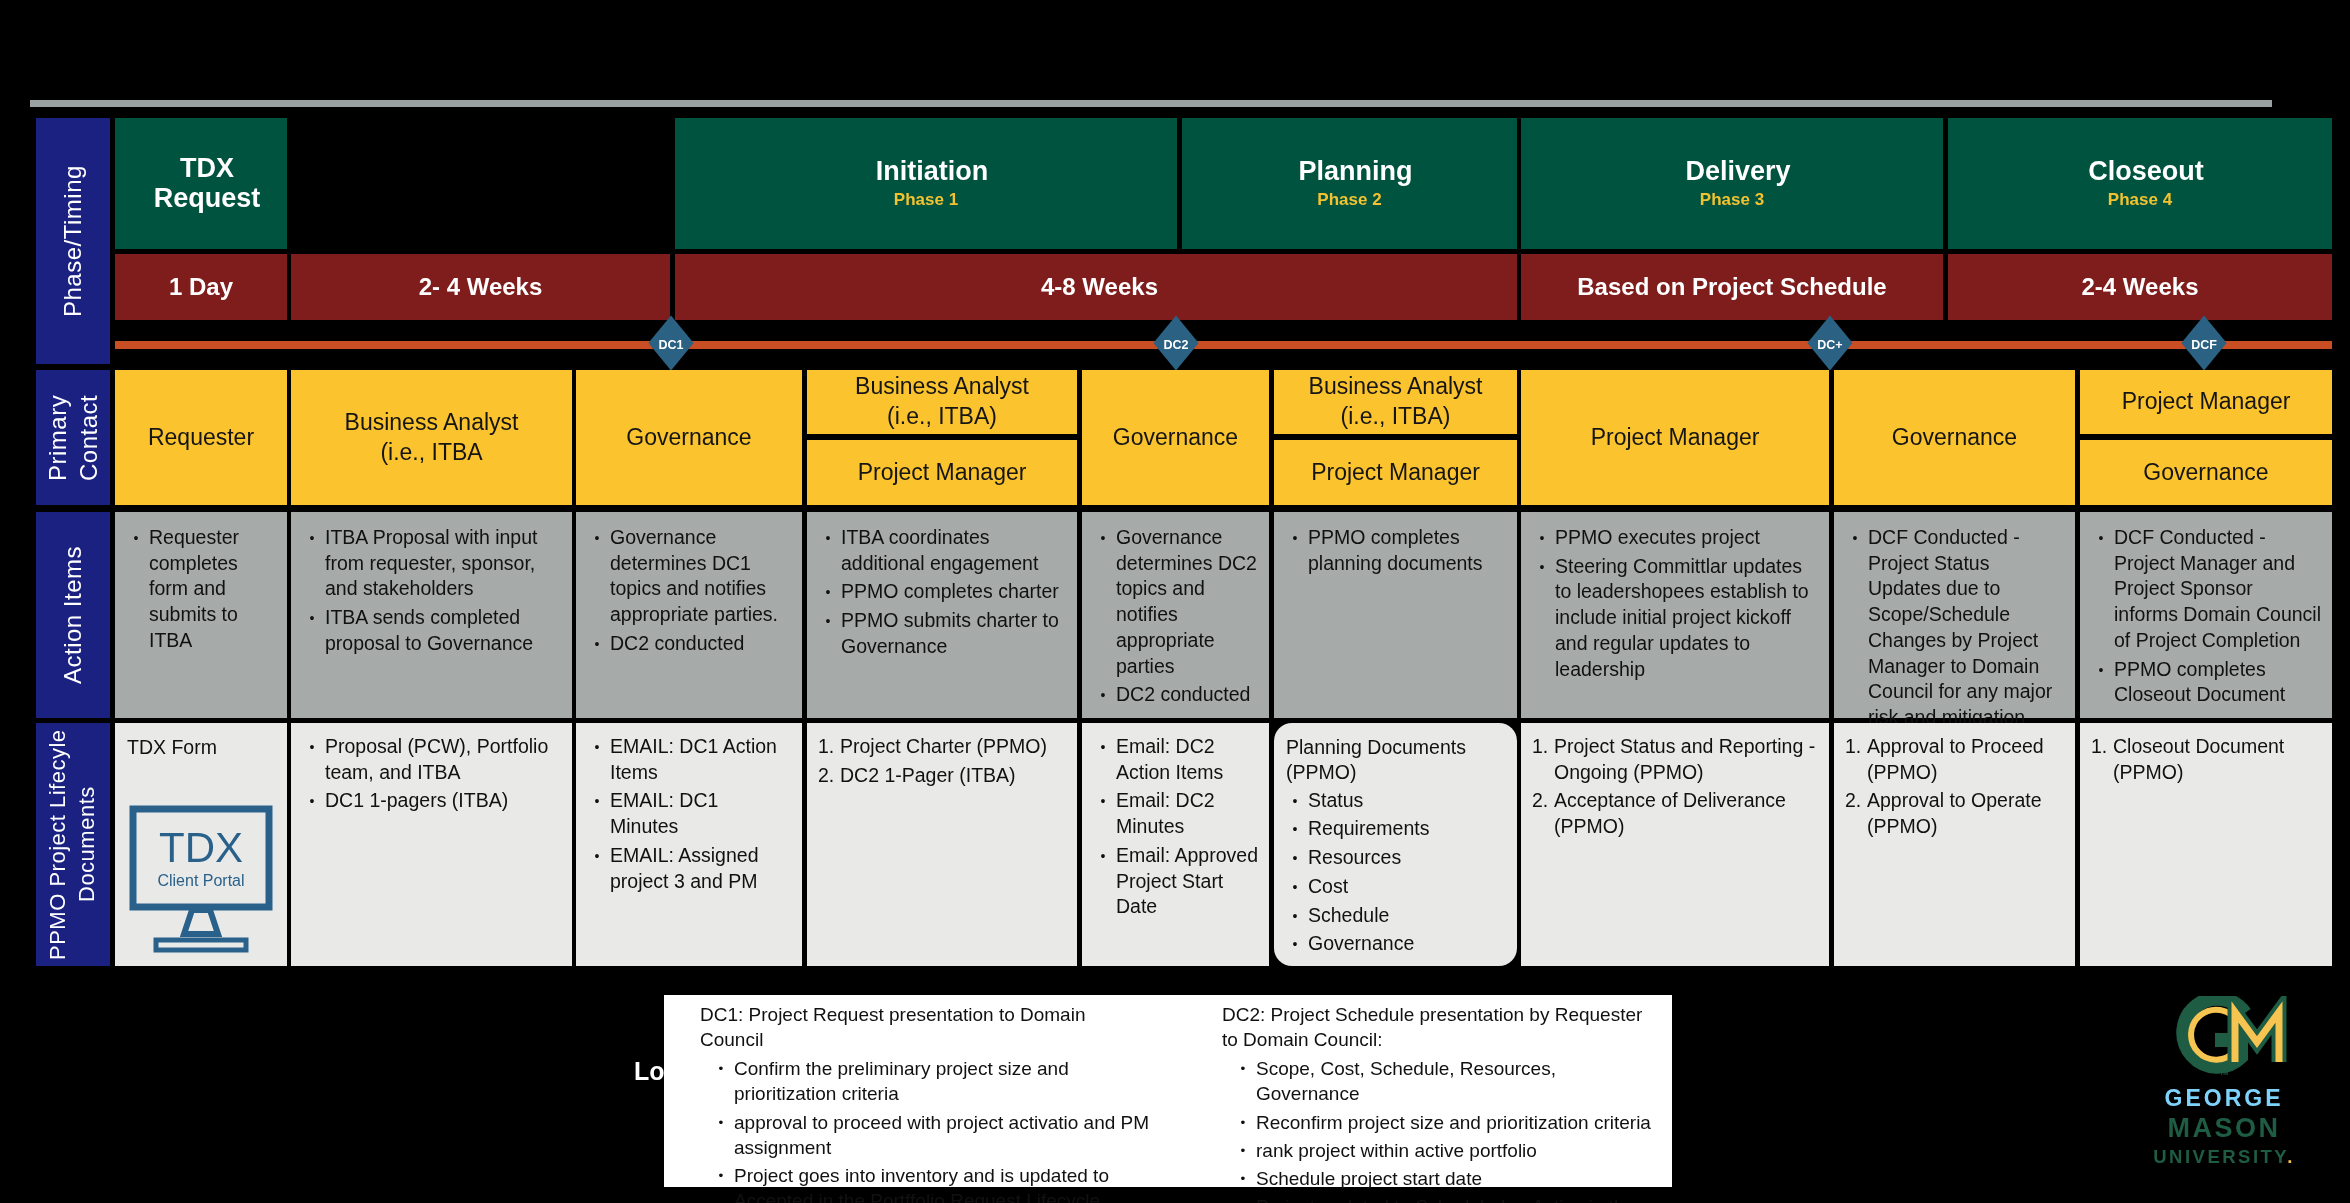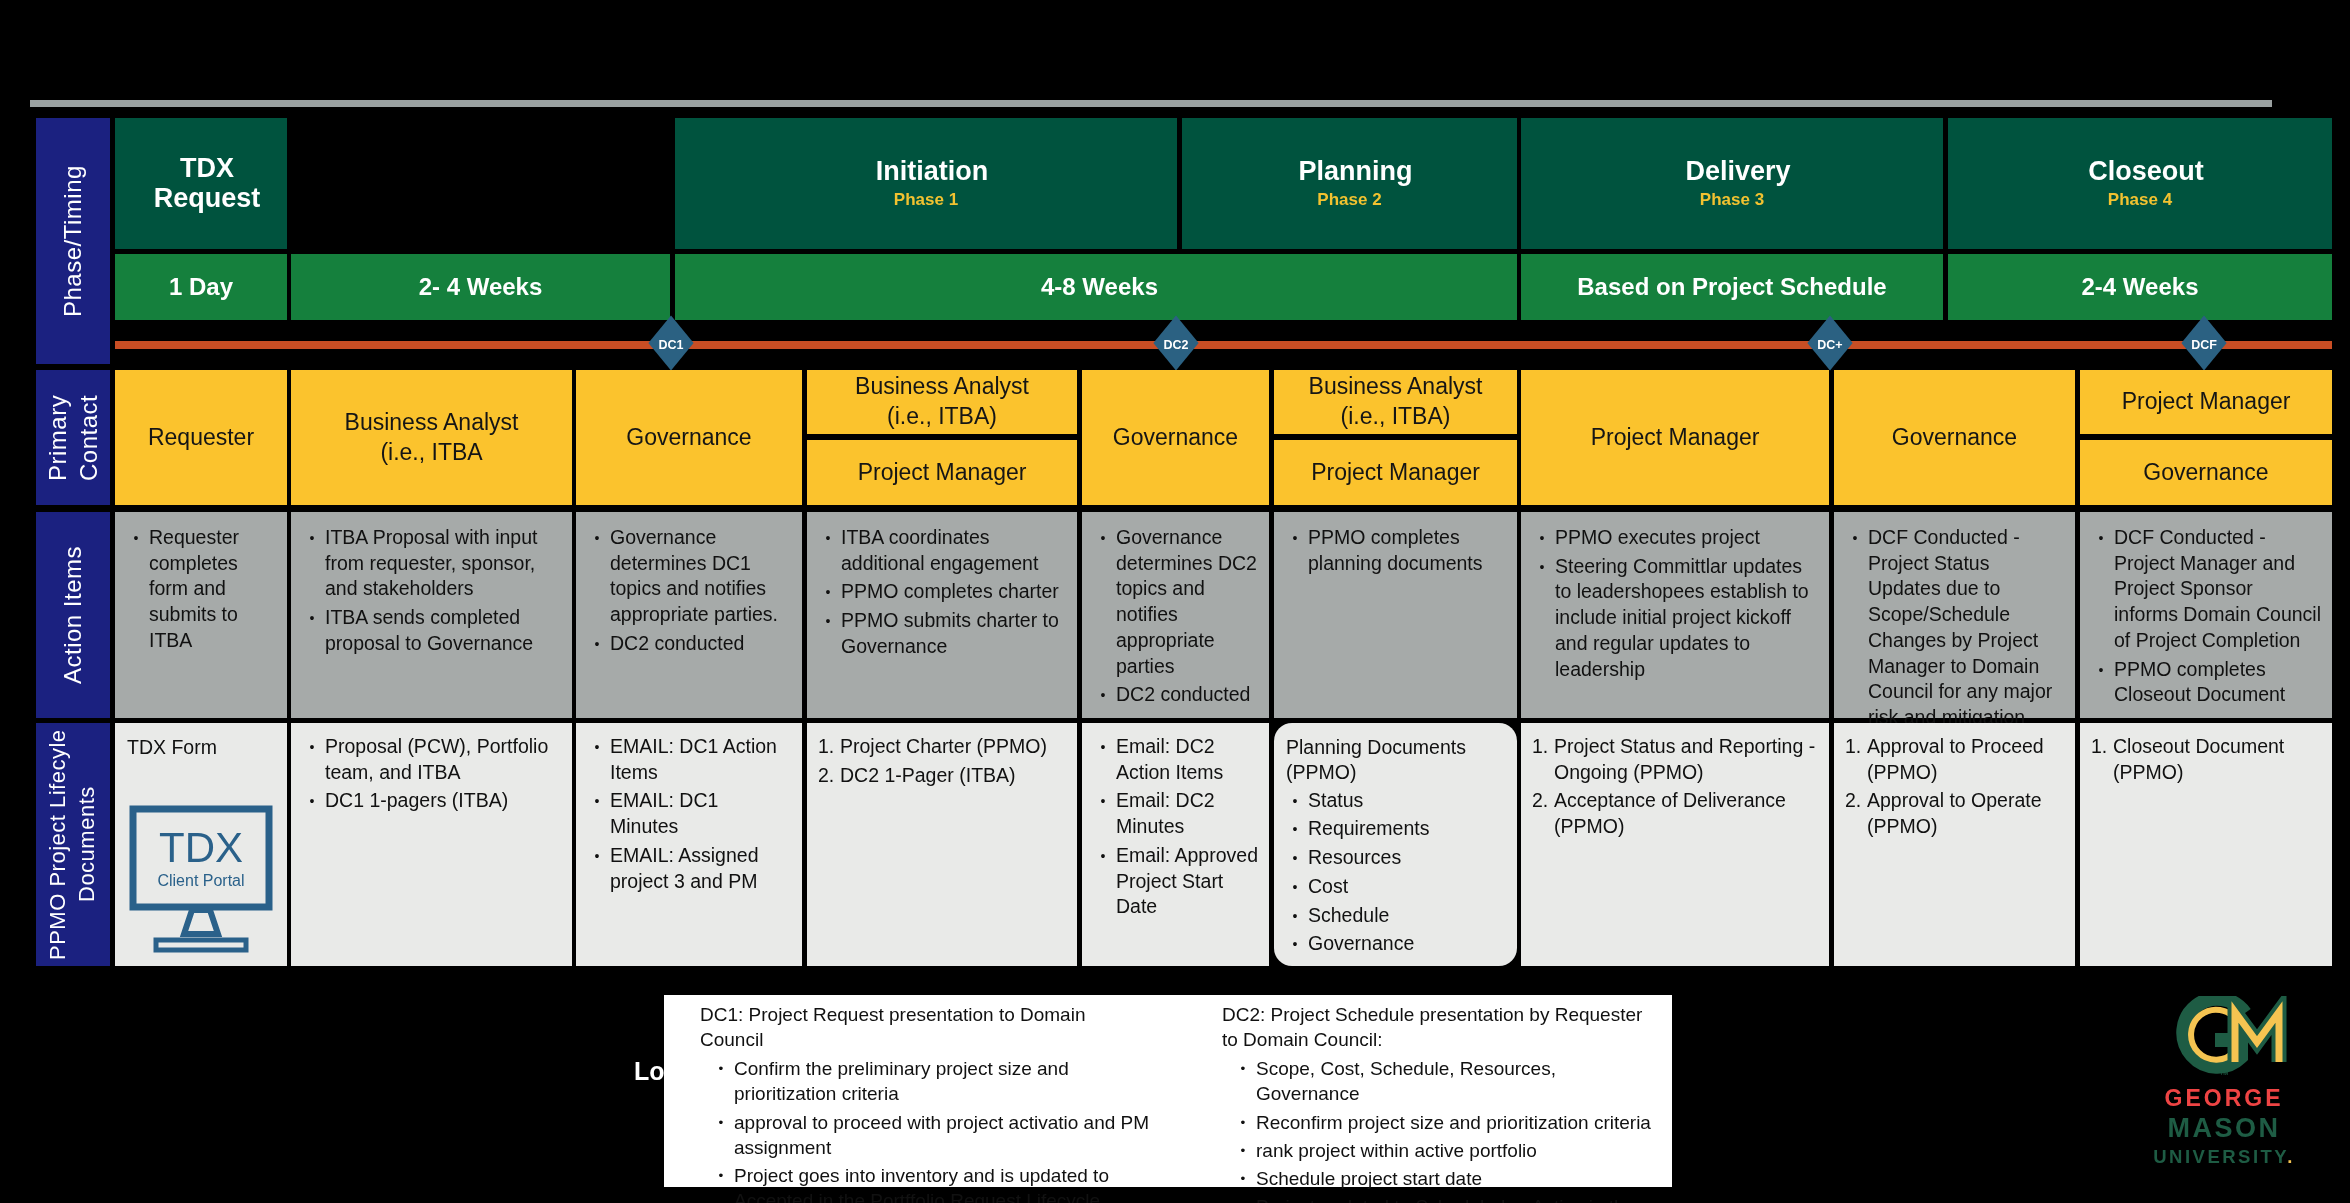--- a/index.html
+++ b/index.html
@@ -9,21 +9,21 @@
   .topline{background:#9aa1a1;}
   .rowlabel{background:#1B2180;color:#fff;display:flex;align-items:center;justify-content:center;
             writing-mode:vertical-rl;transform:rotate(180deg);white-space:pre-line;
             font-size:24px;line-height:1.3;text-align:center;letter-spacing:.5px;}
   .rowlabel.small{font-size:22px;}
   .cell{position:absolute;box-sizing:border-box;display:flex;align-items:center;justify-content:center;text-align:center;}
   .phase{background:#00533E;color:#fff;flex-direction:column;}
   .phase .ttl{font-size:27px;font-weight:bold;line-height:1.1;margin-left:12px;}
   .phase .sub{font-size:17px;font-weight:bold;color:#F2C230;margin-top:4px;}
   .phase .sub:empty{display:none;}
-  .timing{background:#15803d;color:#fff;font-size:24px;font-weight:bold;}
+  .timing{background:#7f1d1d;color:#fff;font-size:24px;font-weight:bold;}
   .tline{background:#C94E24;}
   .dc{position:absolute;width:46px;height:46px;}
   .dc .sq{position:absolute;left:7px;top:5px;width:32px;height:32px;background:#2B6182;
           transform:scale(1,1.22) rotate(45deg);}
   .dc .lbl{position:absolute;inset:0;display:flex;align-items:center;justify-content:center;
            color:#fff;font-weight:bold;font-size:12.5px;}
   .contact{background:#FBC32D;color:#151515;font-size:23px;line-height:1.3;white-space:pre-line;}
   .graycell{background:#A6AAA9;color:#111;align-items:flex-start;justify-content:flex-start;text-align:left;}
   .doccell{background:#E9EAE8;color:#111;align-items:flex-start;justify-content:flex-start;text-align:left;}
   .list{width:100%;padding:13px 8px 0 8px;font-size:19.5px;line-height:1.32;}
@@ -37,21 +37,21 @@
   .tdxwrap{display:flex;flex-direction:column;width:100%;height:100%;justify-content:flex-end;}
   .tdxwrap svg{align-self:center;margin-top:auto;margin-bottom:10px;}
   .notebox{background:#fff;display:flex;padding:8px 14px 8px 36px;gap:24px;color:#111;}
   .notecol{font-size:19px;line-height:1.3;}
   .notecol .title{margin-bottom:2px;}
   .notecol .list{padding:2px 0 0 8px;font-size:19px;}
   .notecol.c1{flex:0 0 452px;}
   .notecol.c2{flex:1;margin-left:46px;}
   .frag{position:absolute;color:#fff;font-weight:bold;font-size:25px;}
   .logo{position:absolute;display:flex;flex-direction:column;align-items:center;}
-  .logo .l1{color:#ef4444;font-weight:bold;font-size:23px;letter-spacing:3px;line-height:1.25;}
+  .logo .l1{color:#7dd3fc;font-weight:bold;font-size:23px;letter-spacing:3px;line-height:1.25;}
   .logo .l2{color:#1E5C44;font-weight:bold;font-size:27px;letter-spacing:2.5px;line-height:1.15;}
   .logo .l3{color:#1E5C44;font-weight:bold;font-size:18.5px;letter-spacing:2.5px;line-height:1.4;}
   .logo .dotp{color:#F5C451;}
   u{text-underline-offset:2px;}
 </style>
 </head>
 <body>
 
 <div id="canvas">
 

